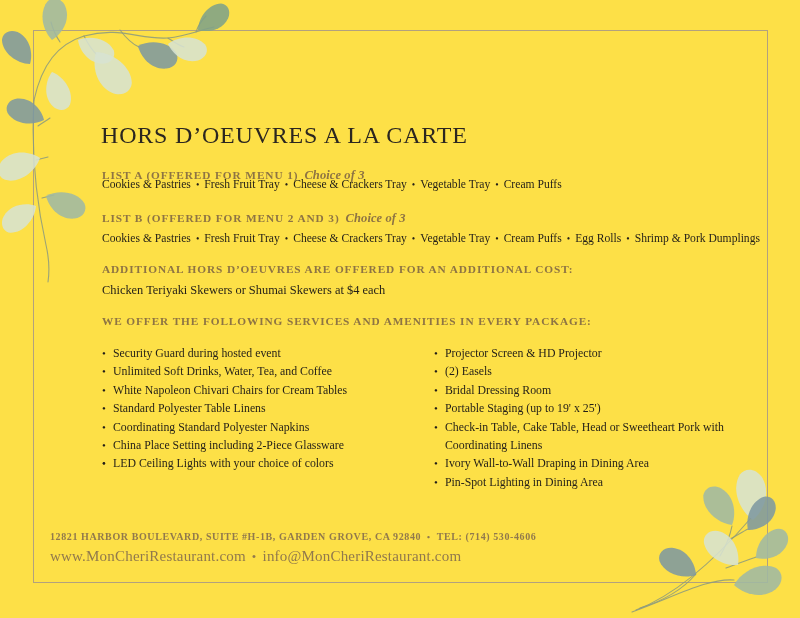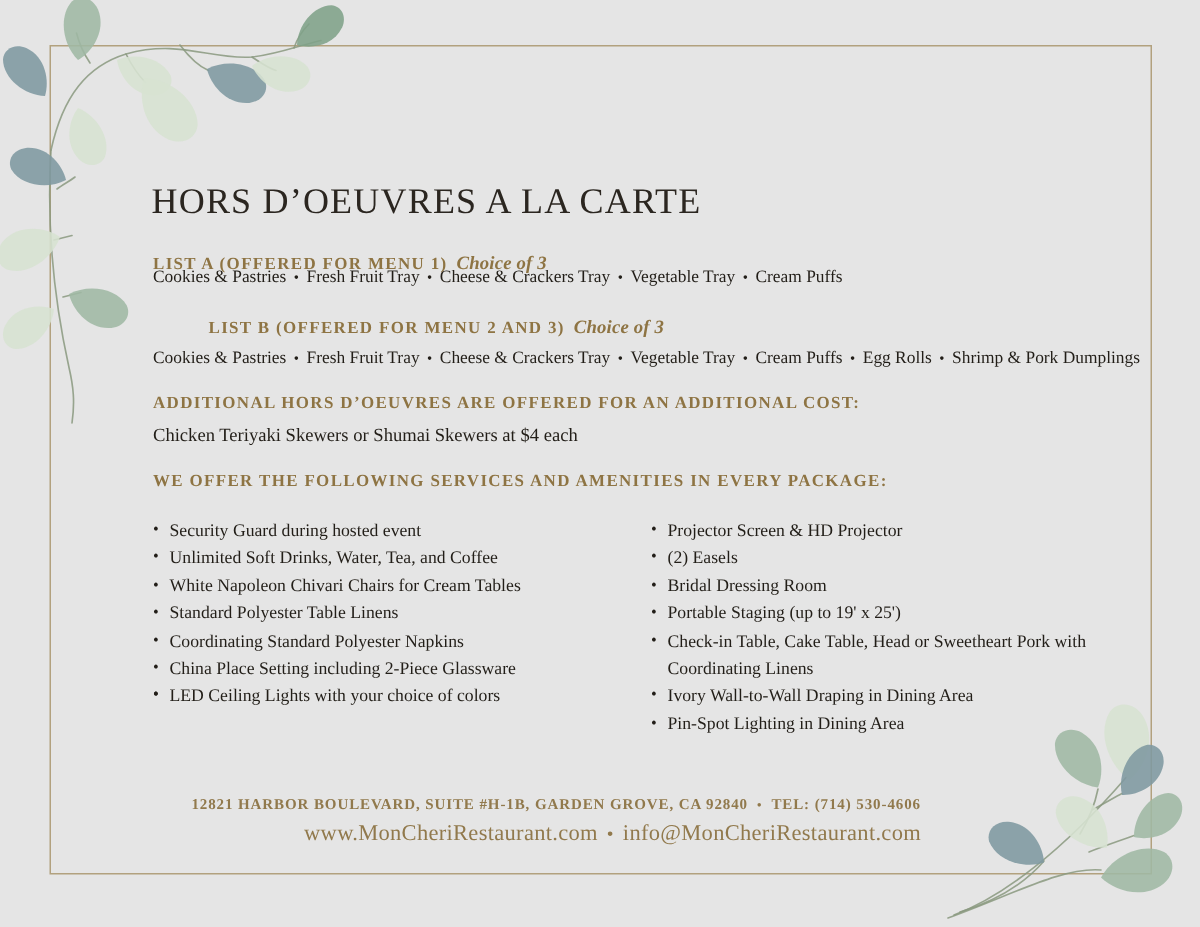--- a/index.html
+++ b/index.html
@@ -9,21 +9,21 @@
     --border:#B2A17E;
     --leaf-sage:#9FB8A4;
     --leaf-deep:#7FA289;
     --leaf-blue:#7E98A0;
     --leaf-pale:#D7E3D2;
     --stem:#8A997F;
   }
   *{box-sizing:border-box;}
   html,body{margin:0;padding:0;background:#ffffff;}
   .page{
-    position:relative;width:800px;height:618px;background:#e5e5e5;overflow:hidden;
+    position:relative;width:800px;height:618px;background:#fde047;overflow:hidden;
     font-family:"Liberation Serif","DejaVu Serif",serif;color:var(--text);
   }
   .frame{
     position:absolute;left:33px;top:30px;width:735px;height:553px;
     border:1.5px solid var(--border);
   }
   .deco{position:absolute;pointer-events:none;}
   .deco.tl{left:0;top:0;}
   .deco.br{left:608px;top:428px;}
   .stem{fill:none;stroke:var(--stem);stroke-width:1.1;stroke-linecap:round;opacity:.85;}
@@ -45,35 +45,35 @@
     font-style:italic;font-weight:700;font-size:12.5px;letter-spacing:0.1px;margin-left:6px;
   }
   .items-line{
     position:absolute;left:102px;font-size:11.6px;color:var(--text);white-space:nowrap;
   }
   .items-line .sep{margin:0 5px;font-size:.85em;}
   .body-line{
     position:absolute;left:102px;font-size:12.4px;color:var(--text);white-space:nowrap;
   }
   .h-lista{top:168px;} .i-lista{top:178px;}
-  .h-listb{top:211px;margin-left:37px;} .i-listb{top:232px;}
+  .h-listb{top:211px;} .i-listb{top:232px;}
   .h-additional{top:263px;} .t-additional{top:283px;}
   .h-amenities{top:315px;}
   .cols{
     position:absolute;left:102px;top:344px;width:650px;display:flex;
   }
   .cols ul{list-style:none;margin:0;padding:0;}
   .col-left{width:332px;}
   .col-right{width:318px;margin-left:auto;}
   .cols li{
     position:relative;padding-left:11px;font-size:11.8px;line-height:18.4px;color:var(--text);
   }
   .cols li .dot{position:absolute;left:0;top:0;font-size:11px;}
   .footer-line{
-    position:absolute;left:32px;width:582px;text-align:right;color:var(--footer-gold);
+    position:absolute;left:50px;width:582px;text-align:left;color:var(--footer-gold);
     white-space:nowrap;
   }
   .footer-line .sep{margin:0 6px;font-size:.85em;}
   .f1{top:531px;font-size:10px;letter-spacing:0.6px;font-weight:700;}
   .f2{top:548px;font-size:15px;letter-spacing:0.2px;}
 </style>
 </head>
 <body>
 
 <div class="page">

